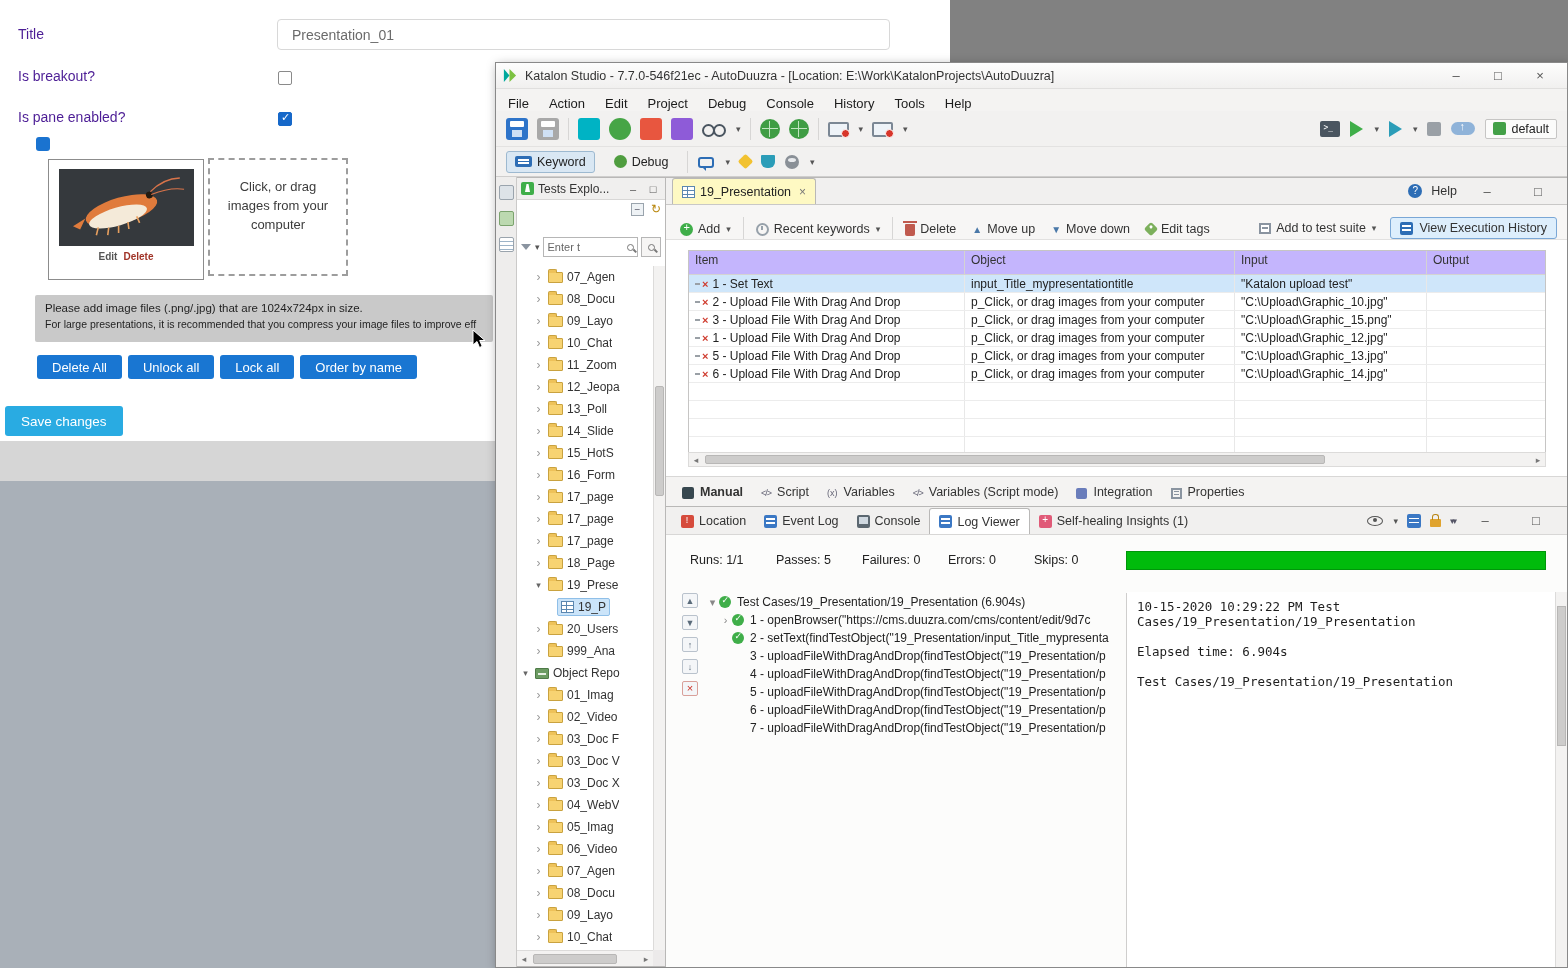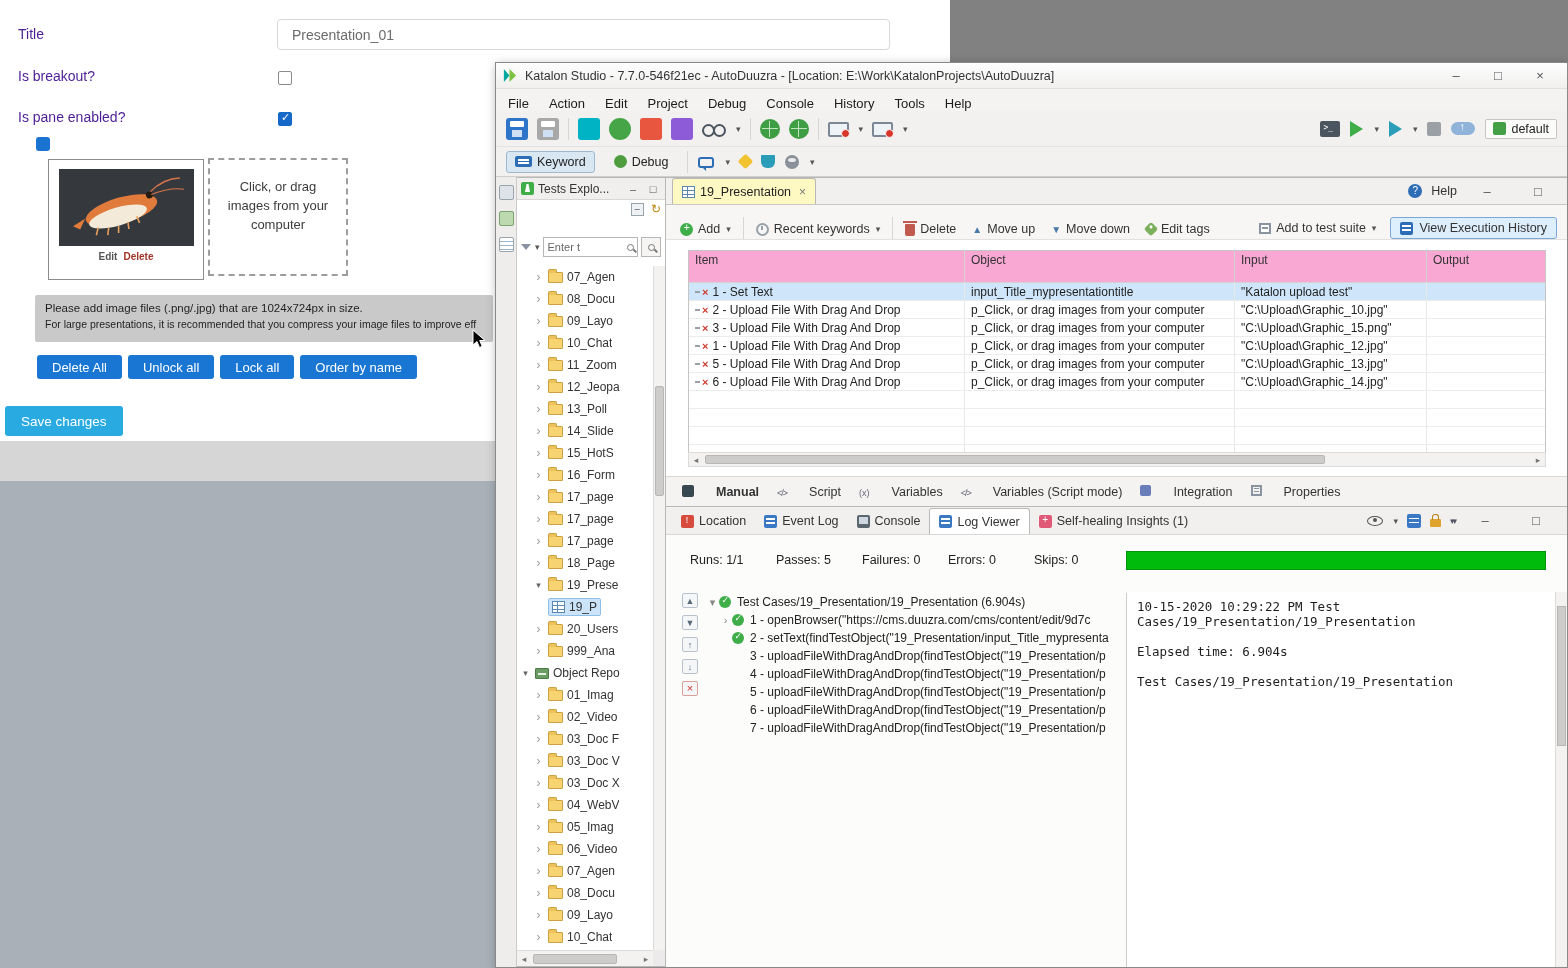--- a/index.html
+++ b/index.html
@@ -152,34 +152,34 @@
 .i-arrow{font-size:10px;color:#4a78a8;flex:0 0 auto}
 .i-tags{width:10px;height:10px;background:#7cb05c;border-radius:2px;transform:rotate(45deg);position:relative;flex:0 0 auto}
 .i-tags::after{content:"";position:absolute;left:2px;top:2px;width:3px;height:3px;border-radius:50%;background:#fff}
 .i-suite{width:12px;height:11px;border:2px solid #8a94a0;background:#fff;position:relative;flex:0 0 auto}
 .i-suite::after{content:"";position:absolute;left:1px;right:1px;top:2px;height:2px;background:#8a94a0}
 .i-hist{width:13px;height:13px;background:#2d6db5;border-radius:2px;position:relative;flex:0 0 auto}
 .i-hist::after{content:"";position:absolute;left:2px;right:2px;top:3px;height:2px;background:#fff;box-shadow:0 4px 0 #fff}
 .ed-rgrp{margin-left:auto;display:flex;align-items:center;gap:10px}
 .vh-btn{display:flex;align-items:center;gap:6px;border:1px solid #7aa7d6;background:#ddeefc;border-radius:3px;padding:3px 9px;cursor:pointer;white-space:nowrap}
 .grid{left:22px;top:72px;width:858px;border:1px solid #c6c5c4}
-.ghead{display:flex;background:#f9a8d4;border-bottom:1px solid #d4d3d2;height:32px}
+.ghead{display:flex;background:#c4b5fd;border-bottom:1px solid #d4d3d2;height:24px}
 .gh{font-size:12px;color:#333;padding:2px 6px;border-right:1px solid #d4d3d2;overflow:hidden;white-space:nowrap}
 .grow{display:flex;height:18px;border-bottom:1px solid #ececec;background:#fff}
 .grow.sel{background:#cfe6fa}
 .gc{font-size:12px;padding:1px 6px;border-right:1px solid #e8e8e8;overflow:hidden;white-space:nowrap;display:flex;align-items:center;gap:4px}
 .c1{width:276px}.c2{width:270px}.c3{width:192px}.c4{flex:1;border-right:none}
 .step-ico{display:inline-flex;align-items:center;gap:2px;flex:0 0 auto}
 .step-ico::before{content:"";width:5px;height:2px;background:#9aa0a6}
 .step-ico::after{content:"×";color:#cf3b2e;font-size:11px;font-weight:bold;line-height:10px}
 .ed-hs{left:22px;width:858px;top:274px;height:15px;background:#f3f2f1;border:1px solid #dcdbda;display:flex;align-items:center}
 .ed-hs .thumb{width:620px;height:9px;margin-left:2px;background:#cdcccb;border:1px solid #b8b7b6;border-radius:2px}
 .ed-hs .fill{flex:1}
 .ed-vt{left:0;bottom:0;right:0;height:30px;background:#f4f3f2;border-top:1px solid #d8d7d6;display:flex;align-items:center;gap:2px;padding:0 8px;font-size:12.5px;color:#333}
-.vtab{display:flex;align-items:flex-start;gap:22px;padding:4px 8px;cursor:pointer;white-space:nowrap}
+.vtab{display:flex;align-items:flex-end;gap:6px;padding:4px 8px;cursor:pointer;white-space:nowrap}
 .vtab.active{font-weight:bold}
 .vt-manual{width:12px;height:12px;background:#37474f;border-radius:2px;flex:0 0 auto}
 .vt-code::after{content:"</>";font-size:9px;color:#667;letter-spacing:-1px}
 .vt-x::after{content:"(x)";font-size:9px;color:#667}
 .vt-int{width:11px;height:11px;background:#6a7dbb;border-radius:2px;flex:0 0 auto}
 .vt-prop{width:11px;height:11px;border:2px solid #8a94a0;position:relative;flex:0 0 auto}
 .vt-prop::after{content:"";position:absolute;left:1px;right:1px;top:1px;height:1.5px;background:#8a94a0;box-shadow:0 3px 0 #8a94a0}
 
 
 .cons{left:170px;top:443px;right:0;bottom:0;background:#fcfcfb;border-top:1px solid #b9b8b7}
@@ -482,21 +482,21 @@
             <span class="tlabel">18_Page</span>
           </span>
         </div>
         <div class="trow" style="padding-left: 16px;">
           <span class="exp down">▾</span>
           <span class="selwrap">
             <span class="ico-folder"></span>
             <span class="tlabel">19_Prese</span>
           </span>
         </div>
-        <div class="trow sel" style="padding-left: 20px; text-align: center;">
+        <div class="trow sel" style="padding-left: 29px; text-align: center;">
           <span class="exp"></span>
           <span class="selwrap">
             <span class="ico-case"></span>
             <span class="tlabel">19_P</span>
           </span>
         </div>
         <div class="trow" style="padding-left: 16px;">
           <span class="exp">›</span>
           <span class="selwrap">
             <span class="ico-folder"></span>

